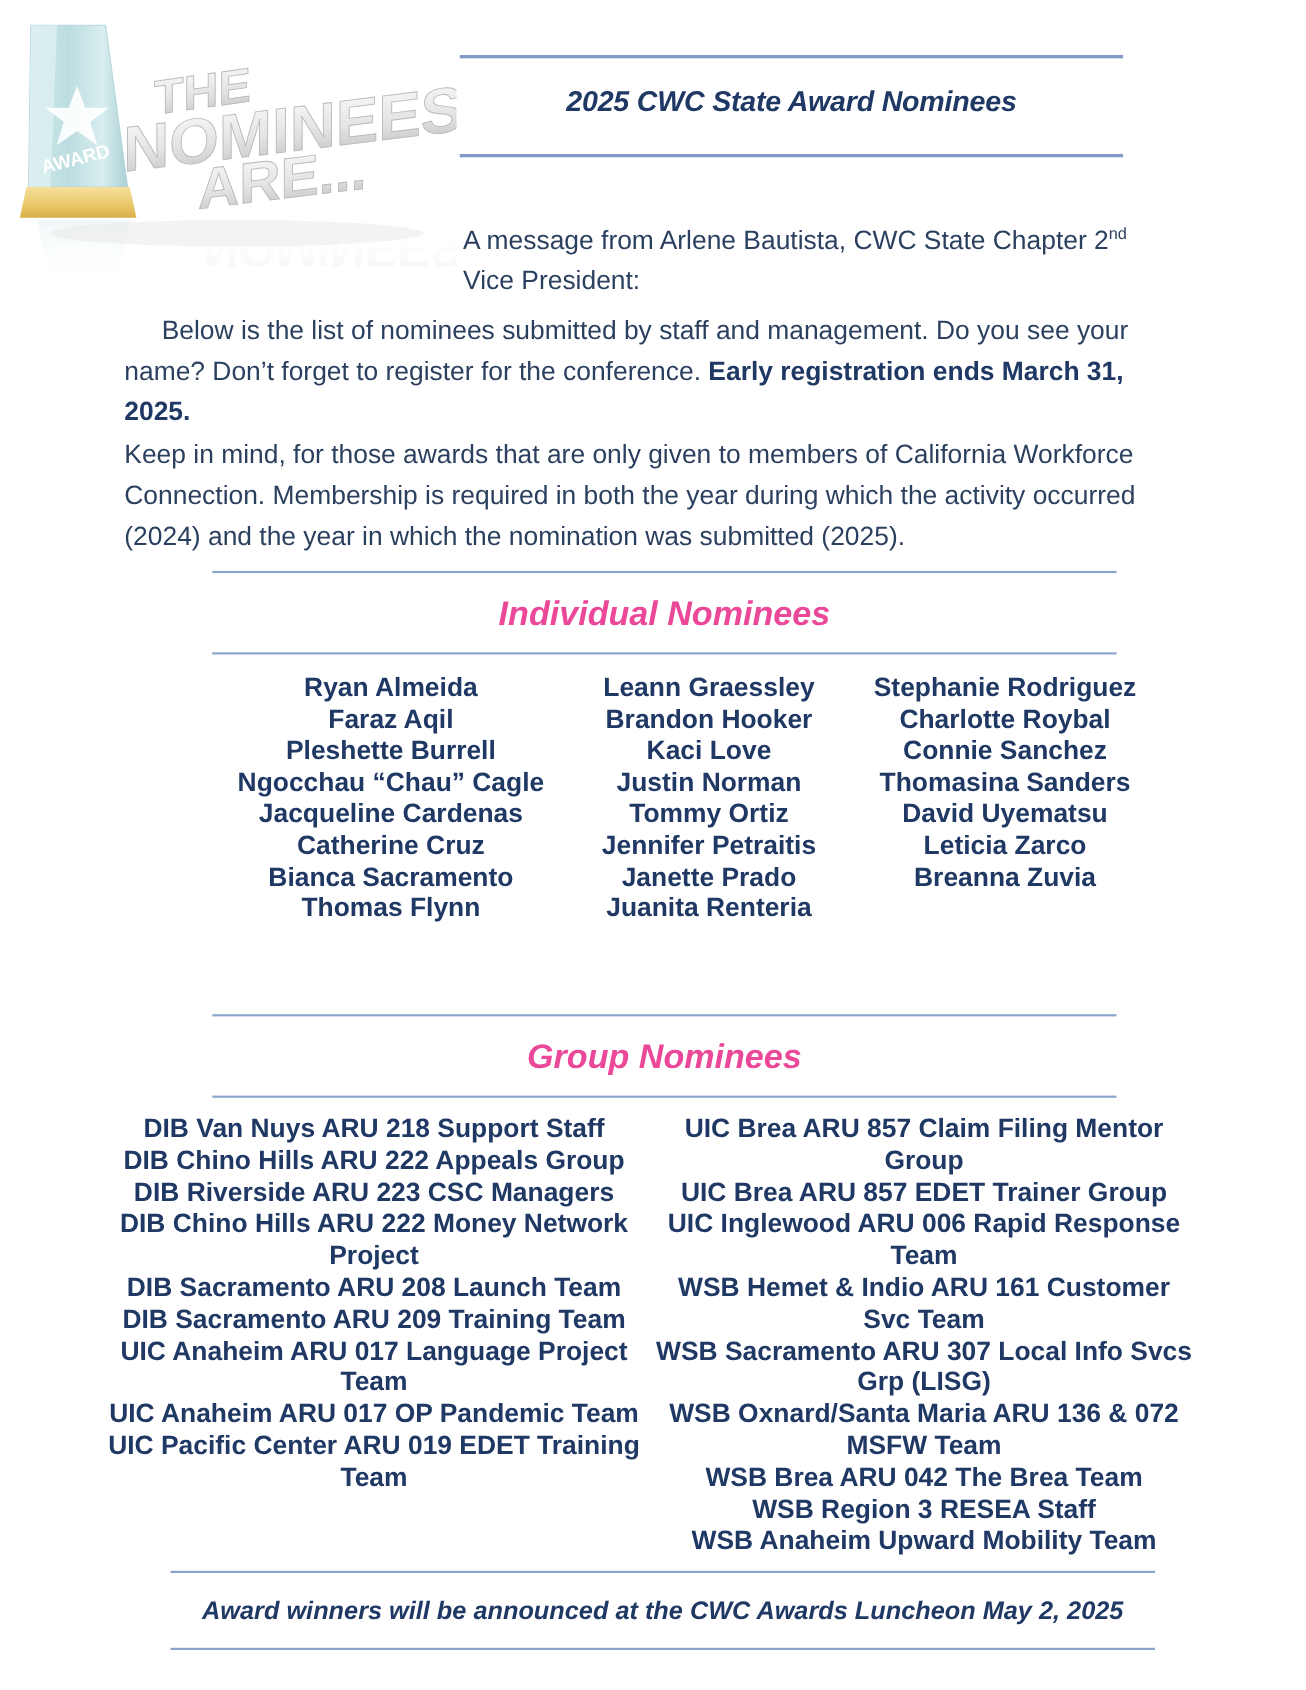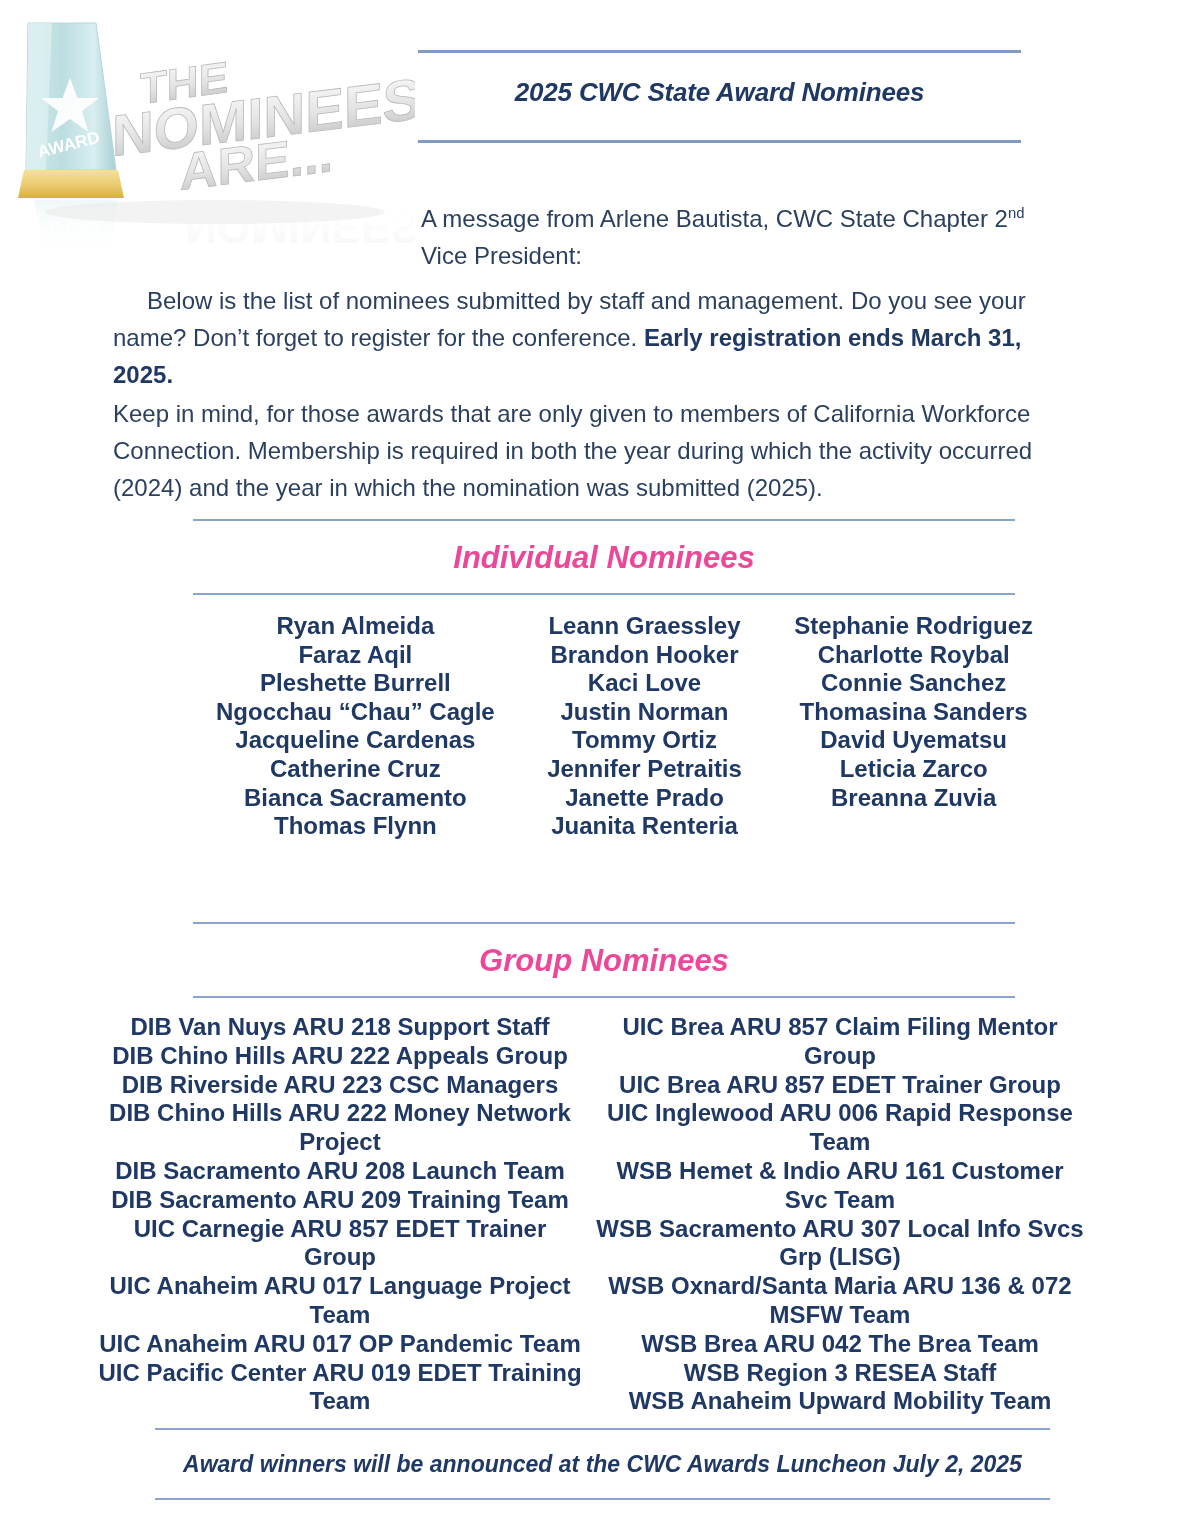--- a/index.html
+++ b/index.html
@@ -273,21 +273,20 @@
     <hr class="rule-thin">
     <div class="cols" id="group-cols">
 
       <div class="col">
         <span class="group-nominee">DIB Van Nuys ARU 218 Support Staff</span>
         <span class="group-nominee">DIB Chino Hills ARU 222 Appeals Group</span>
         <span class="group-nominee">DIB Riverside ARU 223 CSC Managers</span>
         <span class="group-nominee">DIB Chino Hills ARU 222 Money Network Project</span>
         <span class="group-nominee">DIB Sacramento ARU 208 Launch Team</span>
         <span class="group-nominee">DIB Sacramento ARU 209 Training Team</span>
-        <span class="group-nominee">UIC Carnegie ARU 857 EDET Trainer Group</span>
         <span class="group-nominee">UIC Anaheim ARU 017 Language Project Team</span>
         <span class="group-nominee">UIC Anaheim ARU 017 OP Pandemic Team</span>
         <span class="group-nominee">UIC Pacific Center ARU 019 EDET Training Team</span>
       </div>
 
       <div class="col">
         <span class="group-nominee">UIC Brea ARU 857 Claim Filing Mentor Group</span>
         <span class="group-nominee">UIC Brea ARU 857 EDET Trainer Group</span>
         <span class="group-nominee">UIC Inglewood ARU 006 Rapid Response Team</span>
         <span class="group-nominee">WSB Hemet &amp; Indio ARU 161 Customer Svc Team</span>
@@ -296,17 +295,17 @@
         <span class="group-nominee">WSB Brea ARU 042 The Brea Team</span>
         <span class="group-nominee">WSB Region 3 RESEA Staff</span>
         <span class="group-nominee">WSB Anaheim Upward Mobility Team</span>
       </div>
 
     </div>
   </div>
 
   <div class="footer-block">
     <hr class="rule-thin">
-    <div class="footer-text">Award winners will be announced at the CWC Awards Luncheon July 2, 2025</div>
+    <div class="footer-text">Award winners will be announced at the CWC Awards Luncheon May 2, 2025</div>
     <hr class="rule-thin">
   </div>
 
 </div>
 
 </body></html>

